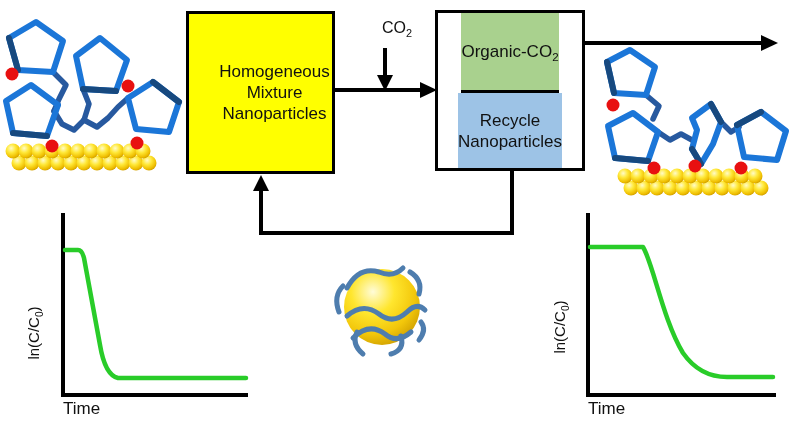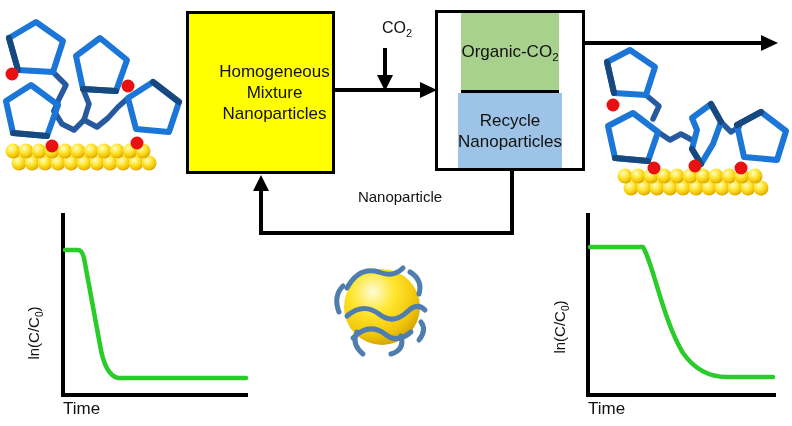--- a/index.html
+++ b/index.html
@@ -130,21 +130,20 @@
     <div class="split-green">
       <span><span>Organic-CO</span><sub>2</sub></span>
     </div>
     <div class="split-blue">
       <span>Recycle</span>
       <span>Nanoparticles</span>
     </div>
   </div>
 
   <div class="abs recyclelabel">
-    <div>Nanoparticle</div>
   </div>
 
   <svg class="abs" style="left:600px;top:45px;" width="190" height="155" viewBox="0 0 190 155">
     <g>
       <circle cx="31" cy="143" r="7.5" fill="url(#gold)"></circle>
         <circle cx="44" cy="143" r="7.5" fill="url(#gold)"></circle>
         <circle cx="57" cy="143" r="7.5" fill="url(#gold)"></circle>
         <circle cx="70" cy="143" r="7.5" fill="url(#gold)"></circle>
         <circle cx="83" cy="143" r="7.5" fill="url(#gold)"></circle>
         <circle cx="96" cy="143" r="7.5" fill="url(#gold)"></circle>

